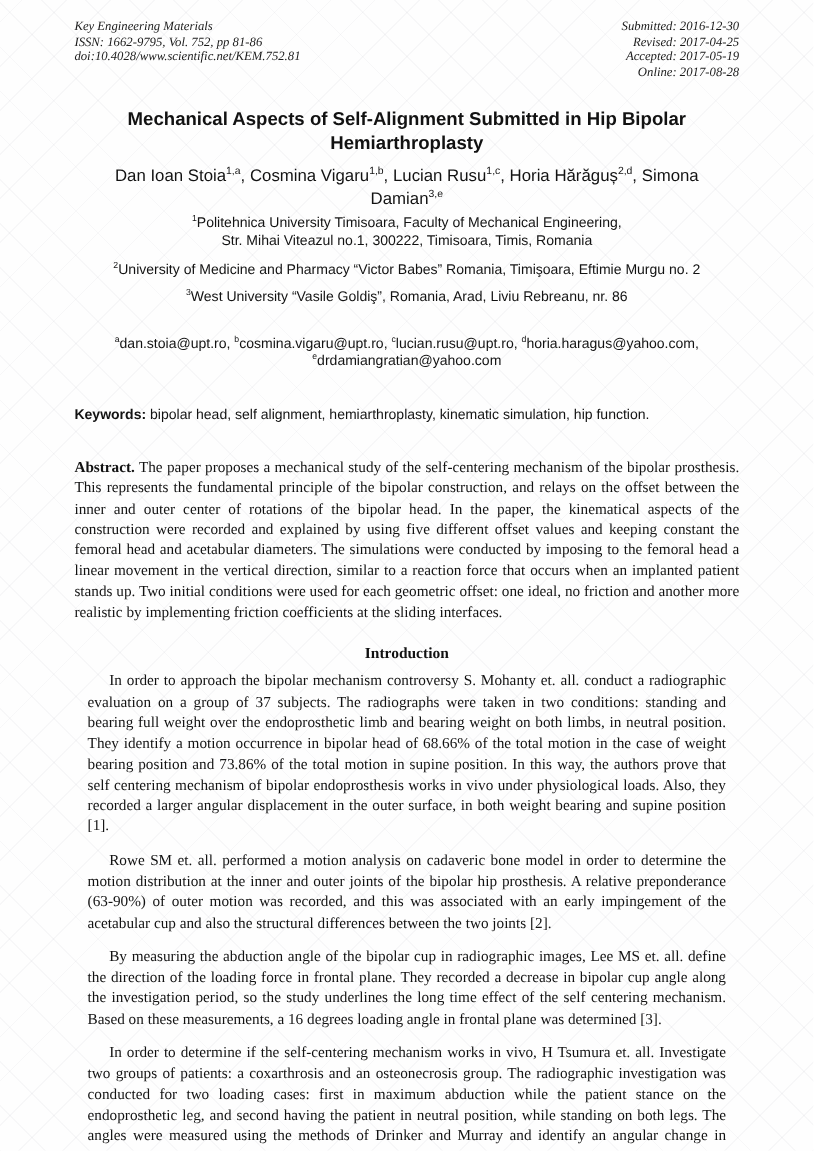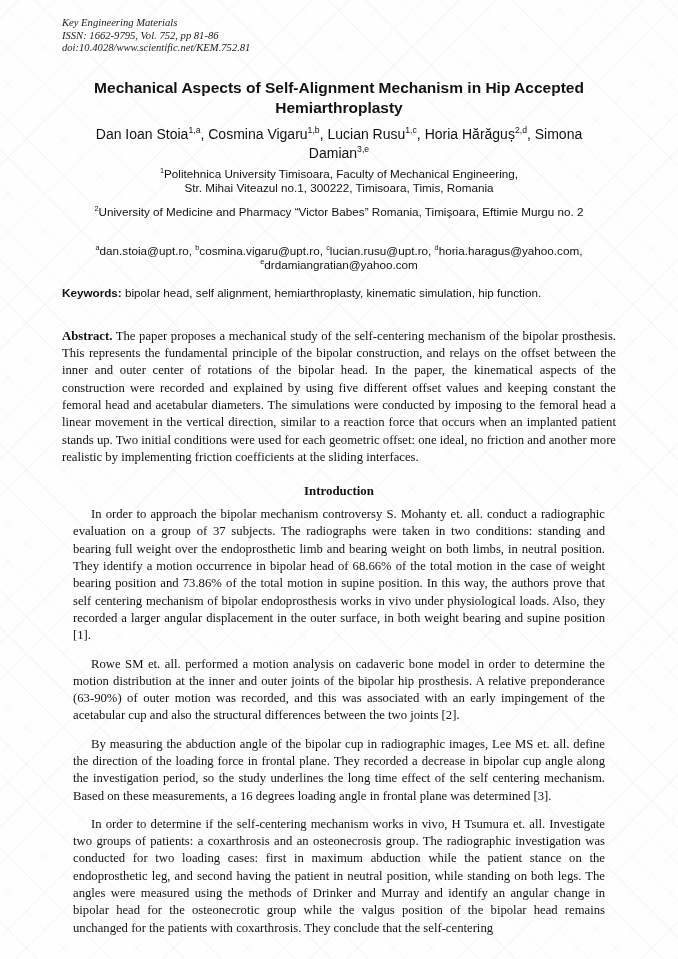--- a/index.html
+++ b/index.html
@@ -56,21 +56,21 @@
     font-family: "Liberation Sans", sans-serif;
     font-size: 11.7px;
     line-height: 14.6px;
   }
   .affil-1 { margin-top: 0; }
   .affil-2 { margin-top: 9px; }
   .affil-3 { margin-top: 9px; }
   .emails  { margin-top: 24px; text-align: center; }
   
   .keywords {
-    margin-top: 12px;
+    margin-top: 29px;
     font-family: "Liberation Sans", sans-serif;
     font-size: 11.7px;
     line-height: 15px;
     text-align: left;
   }
   .keywords .lbl { font-weight: bold; }
   
   .abstract {
     margin-top: 28px;
     font-family: "Liberation Serif", serif;
@@ -101,37 +101,46 @@
 <body>
 
 <div class="page">
 
   <div class="hdr">
     <div class="hdr-left">
       <div>Key Engineering Materials</div>
       <div>ISSN: 1662-9795, Vol. 752, pp 81-86</div>
       <div>doi:10.4028/www.scientific.net/KEM.752.81</div>
     </div>
+    <div class="hdr-right">
+      <div>Submitted: 2016-12-30</div>
+      <div>Revised: 2017-04-25</div>
+      <div>Accepted: 2017-05-19</div>
+      <div>Online: 2017-08-28</div>
+    </div>
   </div>
 
-  <div class="title">Mechanical Aspects of Self-Alignment Mechanism in Hip Accepted Hemiarthroplasty</div>
+  <div class="title">Mechanical Aspects of Self-Alignment Submitted in Hip Bipolar Hemiarthroplasty</div>
 
   <div class="authors">
     <span><span>Dan Ioan Stoia</span><sup class="s">1,a</sup><span>, </span></span><span><span>Cosmina Vigaru</span><sup class="s">1,b</sup><span>, </span></span><span><span>Lucian Rusu</span><sup class="s">1,c</sup><span>, </span></span><span><span>Horia Hărăguș</span><sup class="s">2,d</sup><span>, </span></span><span><span>Simona Damian</span><sup class="s">3,e</sup><span></span></span>
   </div>
 
   <div class="affil affil-1">
     <div><sup class="s">1</sup><span>Politehnica University Timisoara, Faculty of Mechanical Engineering,</span></div>
     <div><span>Str. Mihai Viteazul no.1, 300222, Timisoara, Timis, Romania</span></div>
   </div>
 
   <div class="affil affil-2">
     <sup class="s">2</sup><span>University of Medicine and Pharmacy “Victor Babes” Romania, Timişoara, Eftimie Murgu no. 2</span>
   </div>
 
+  <div class="affil affil-3">
+    <sup class="s">3</sup><span>West University “Vasile Goldiş”, Romania, Arad, Liviu Rebreanu, nr. 86</span>
+  </div>
 
   <div class="emails">
     <span><sup class="s">a</sup><span>dan.stoia@upt.ro</span><span>, </span></span><span><sup class="s">b</sup><span>cosmina.vigaru@upt.ro</span><span>, </span></span><span><sup class="s">c</sup><span>lucian.rusu@upt.ro</span><span>, </span></span><span><sup class="s">d</sup><span>horia.haragus@yahoo.com</span><span>, </span></span><span><sup class="s">e</sup><span>drdamiangratian@yahoo.com</span><span></span></span>
   </div>
 
   <div class="keywords">
     <span class="lbl">Keywords:</span><span> bipolar head, self alignment, hemiarthroplasty, kinematic simulation, hip function.</span>
   </div>
 
   <div class="abstract">

